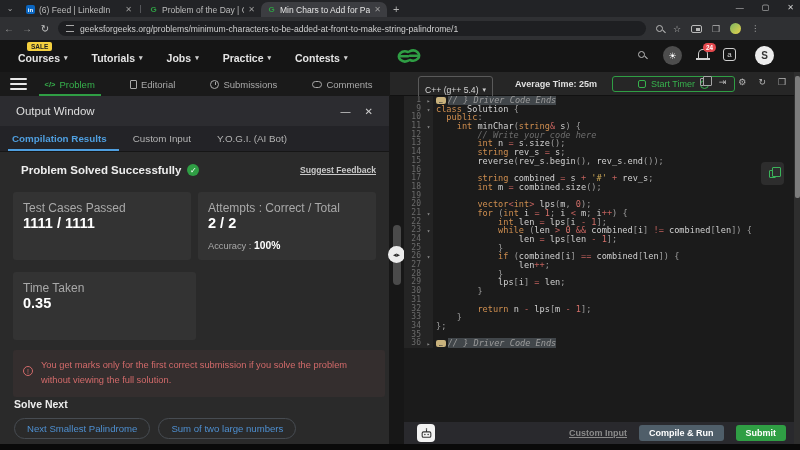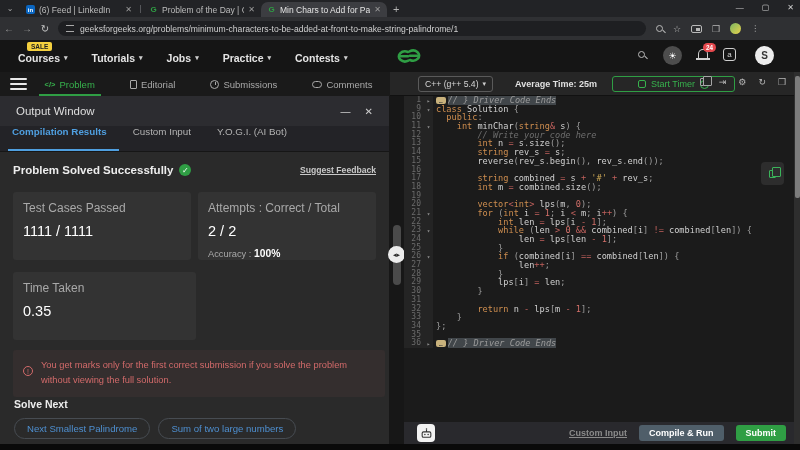--- a/index.html
+++ b/index.html
@@ -67,52 +67,52 @@
   .ptabs{flex:1;display:flex;justify-content:space-around;align-items:center;height:100%;}
   .ptab{display:flex;align-items:center;gap:4px;color:#a9a9a9;font-size:9.5px;height:100%;position:relative;}
   .ptab.active{color:#37b24d;}
   .ptab.active::after{content:"";position:absolute;left:-6px;right:-6px;bottom:0;height:2px;background:#2f9e44;}
   .codeicon{font-size:7.5px;font-weight:bold;}
   .docicon{width:7px;height:9px;border:1.1px solid #a9a9a9;border-radius:1px;}
   .clockicon{width:9px;height:9px;border:1.1px solid #a9a9a9;border-radius:50%;position:relative;}
   .clockicon::after{content:"";position:absolute;left:3.4px;top:1.5px;width:1.1px;height:3px;background:#a9a9a9;}
   .commenticon{width:10px;height:7px;border:1.1px solid #a9a9a9;border-radius:4px;}
   .subnav-right{position:absolute;left:390px;top:0;width:410px;height:24px;background:#262626;border-bottom:1px solid #111;}
-  .langsel{position:absolute;left:28px;top:4px;height:16px;border:1px solid #5a5a5a;border-radius:3px;color:#d6d6d6;
+  .langsel{position:absolute;left:28px;top:4px;height:28px;border:1px solid #5a5a5a;border-radius:3px;color:#d6d6d6;
      font-size:8.6px;display:flex;align-items:center;gap:4px;padding:0 6px;}
   .avgtime{position:absolute;left:125px;top:7px;color:#e0e0e0;font-size:9px;font-weight:bold;}
   .starttimer{position:absolute;left:222px;top:4px;height:16px;border:1px solid #2f9e44;border-radius:3px;color:#37b24d;
      font-size:9px;display:flex;align-items:center;gap:5px;padding:0 25px;}
   .timericon{width:8px;height:8px;border:1.2px solid #37b24d;border-radius:2px;}
   .playcirc{width:9px;height:9px;border:1.1px solid #37b24d;border-radius:50%;font-size:5.5px;display:flex;align-items:center;justify-content:center;}
   .ed-icons{position:absolute;right:14px;top:5px;display:flex;gap:12px;align-items:center;color:#a6a6a6;font-size:10px;}
   .icon-copy{position:relative;display:inline-block;width:7px;height:8px;border:1.2px solid #a6a6a6;border-radius:1px;}
   .icon-copy::after{content:"";position:absolute;left:2px;top:-3.5px;width:7px;height:8px;border:1.2px solid #a6a6a6;border-radius:1px;background:#262626;}
 
   
   .main{position:absolute;left:0;top:96px;width:800px;height:348px;}
 
   
   .outpanel{position:absolute;left:0;top:0;width:389px;height:348px;background:#2a2a2a;}
   .op-title{height:30px;background:#2c2c30;display:flex;align-items:center;padding:0 16px;color:#dedede;font-size:11.5px;}
   .op-winbtns{margin-left:auto;display:flex;gap:14px;color:#cfcfcf;font-size:10px;align-items:center;}
   .op-tabs{height:26px;background:#232327;display:flex;gap:26px;padding:0 12px;border-bottom:1px solid #161616;}
-  .op-tab{display:flex;color:#b3b3b3;font-size:9.8px;position:relative;}
+  .op-tab{display:flex;align-items:center;color:#b3b3b3;font-size:9.8px;position:relative;}
   .op-tab.active{color:#4f9fe0;font-weight:bold;}
   .op-tab.active::after{content:"";position:absolute;left:-4px;right:-12px;bottom:0;height:2px;background:#4f9fe0;}
-  .op-body{position:relative;height:292px;padding:12px 13px 0 13px;}
+  .op-body{position:relative;height:292px;padding:12px 13px 0 21px;}
   .statusrow{display:flex;align-items:center;}
   .status{color:#ededed;font-size:11.5px;font-weight:bold;}
   .checkicon{width:12px;height:12px;margin-left:6px;border-radius:50%;background:#2f9e44;color:#fff;font-size:8px;
      display:flex;align-items:center;justify-content:center;}
   .suggest{margin-left:auto;color:#c9c9c9;font-size:8.6px;font-weight:bold;text-decoration:underline;}
   .cards{position:absolute;left:13px;top:40px;right:13px;display:flex;gap:7px;}
   .card{background:#333333;border-radius:3px;height:68px;flex:1;padding:9px 10px;}
   .card .lbl{color:#a9a9a9;font-size:12px;}
-  .card .val{color:#fff;font-size:14.5px;font-weight:normal;margin-top:8px;}
+  .card .val{color:#fff;font-size:14.5px;font-weight:bold;}
   .acc{margin-top:9px;font-size:9.3px;color:#a9a9a9;}
   .acc b{color:#fff;font-size:10.3px;}
   .cards2{position:absolute;left:13px;top:120px;width:183px;}
   .warning{position:absolute;left:13px;top:198px;right:4px;background:#342e2e;border-radius:3px;
      display:flex;gap:8px;padding:8px 10px;}
   .warnicon{flex:0 0 auto;width:10px;height:10px;border:1px solid #d26a6a;border-radius:50%;color:#d26a6a;
      font-size:7px;display:flex;align-items:center;justify-content:center;margin-top:8px;}
   .warntext{color:#d26a6a;font-size:9.3px;line-height:1.65;}
   .solvenext{position:absolute;left:14px;top:246px;color:#ededed;font-size:10.5px;font-weight:bold;}
   .pills{position:absolute;left:14px;top:266px;display:flex;gap:8px;}

